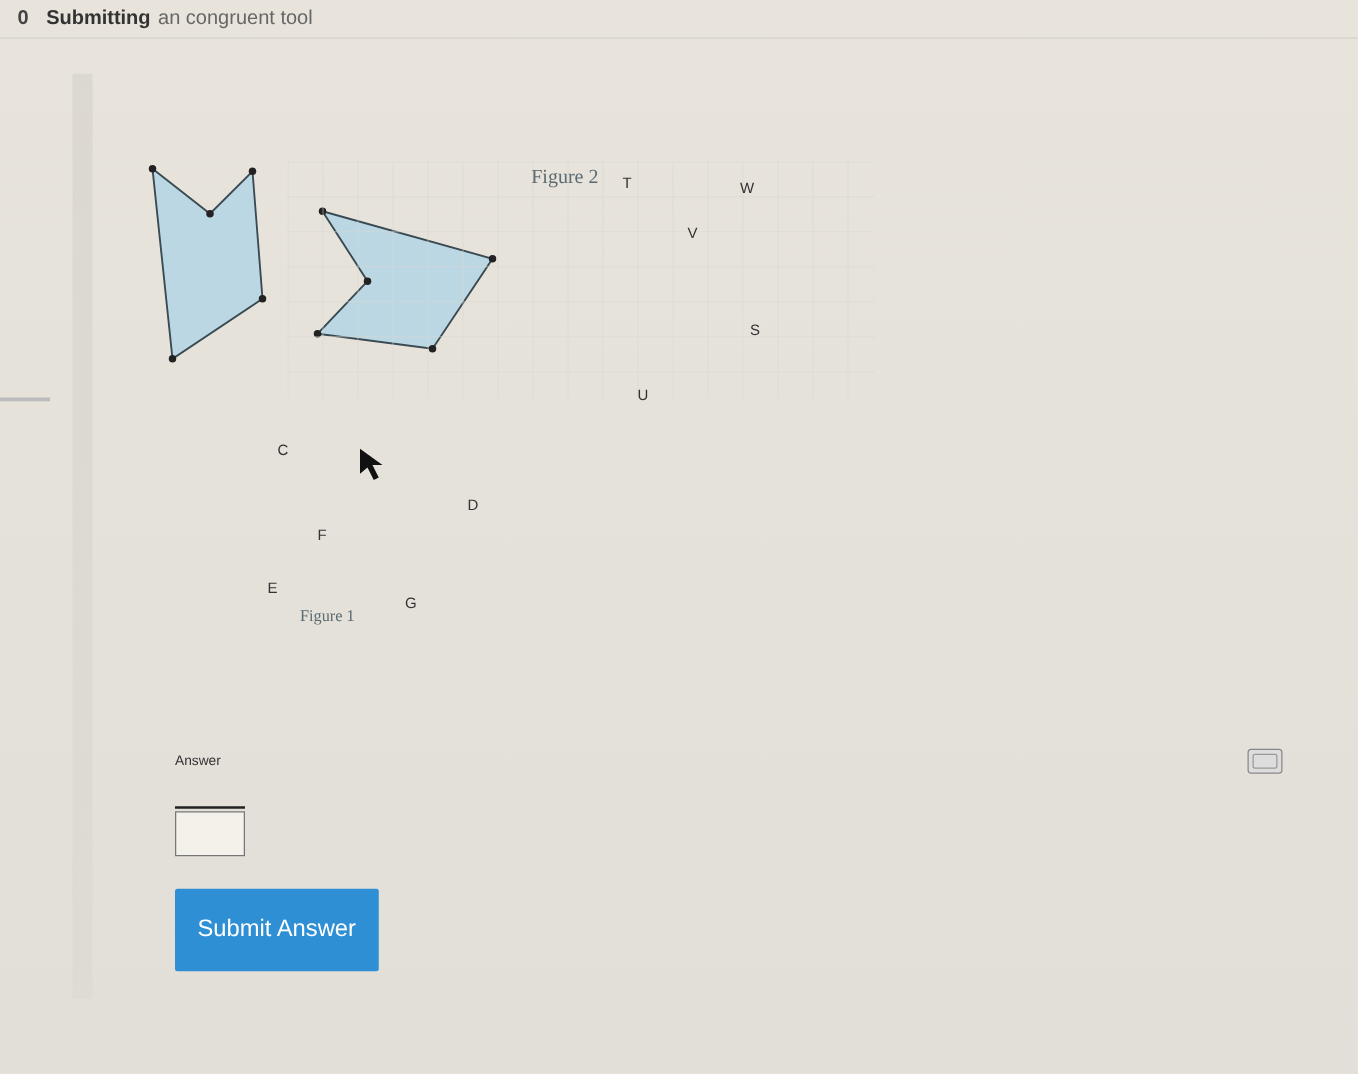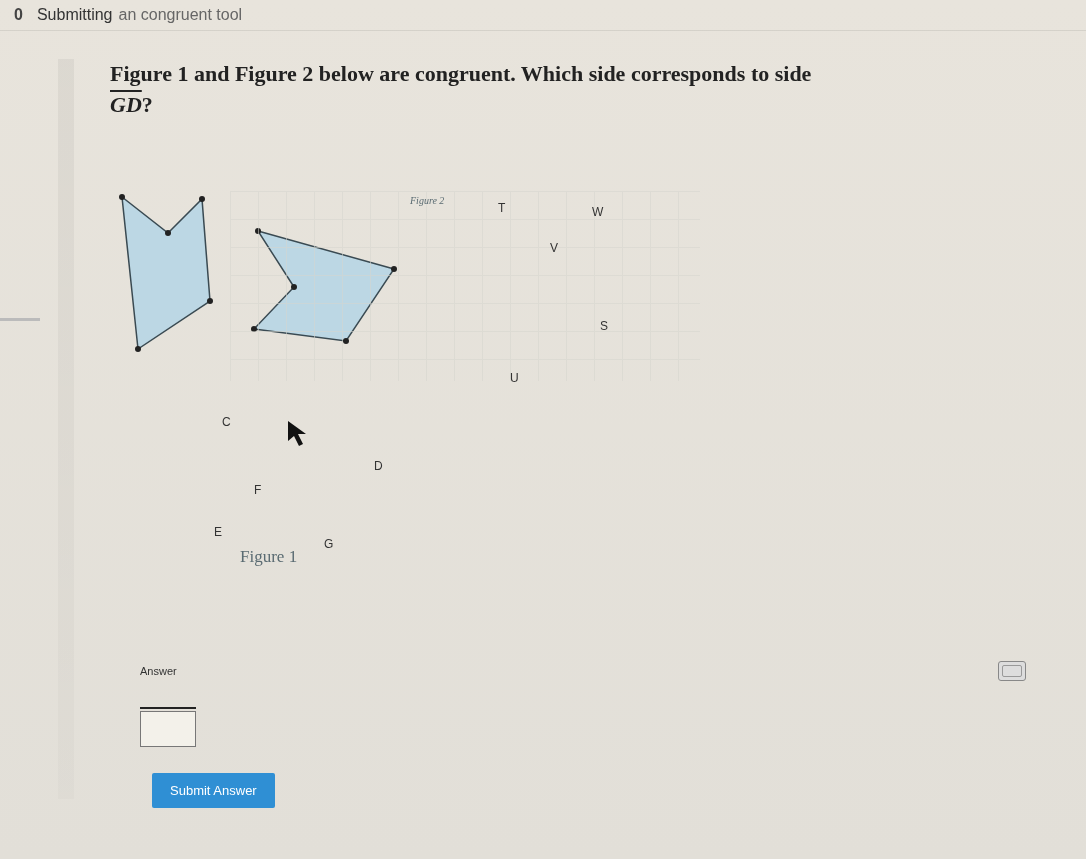--- a/index.html
+++ b/index.html
@@ -1,62 +1,58 @@
 <!DOCTYPE html>
 <html><head>
 <meta charset="utf-8">
 <style>
   * { box-sizing: border-box; margin: 0; padding: 0; }
   html, body { width: 1086px; height: 859px; overflow: hidden; font-family: Georgia, 'Times New Roman', serif; background: #e8e4dc; }
   .page { width: 100%; height: 100%; background: linear-gradient(180deg, #e8e4dc 0%, #e2dfd8 100%); position: relative; }
   .topbar { display: flex; align-items: center; padding: 6px 14px; font-family: Arial, sans-serif; font-size: 16px; color: #444; border-bottom: 1px solid rgba(0,0,0,0.08); }
   .topbar .zero { margin-right: 14px; font-weight: bold; }
-  .topbar .submitting { font-weight: normal; color: #333; margin-right: 6px; text-align: center; }
+  .topbar .submitting { font-weight: bold; color: #333; margin-right: 6px; text-align: center; }
   .topbar .tool { color: #666; }
   .main { position: relative; padding: 28px 0 0 110px; }
   .left-strip { position: absolute; left: 58px; top: 28px; width: 16px; height: 740px; background: linear-gradient(180deg, rgba(0,0,0,0.05), rgba(0,0,0,0.02)); }
   .left-strip2 { position: absolute; left: 0px; top: 270px; width: 40px; height: 20px; border-bottom: 3px solid #bbb; }
   .question { font-size: 22px; color: #222; line-height: 1.4; max-width: 830px; }
   .question .bold { font-weight: bold; }
   .overline { text-decoration: overline; font-style: italic; }
   .figure-wrap { position: relative; margin-top: 70px; width: 620px; height: 380px; }
   .grid { position: absolute; left: 120px; top: 0; width: 470px; height: 190px; background-image: linear-gradient(#d6d6cf 1px, transparent 1px), linear-gradient(90deg, #d6d6cf 1px, transparent 1px); background-size: 28px 28px; opacity: 0.55; }
-  .fig2-label { position: absolute; left: 300px; top: 4px; font-family: Georgia, serif; font-size: 10px; color: #5a6b72; font-style: italic; }
-  .fig1-label { position: absolute; left: 130px; top: 356px; font-family: Georgia, serif; font-size: 17px; color: #5a6b72; }
+  .fig2-label { position: absolute; left: 315px; top: 4px; font-family: Georgia, serif; font-size: 16px; color: #5a6b72; }
+  .fig1-label { position: absolute; left: 130px; top: 356px; font-family: Georgia, serif; font-size: 13px; color: #5a6b72; }
   .ptlabel { position: absolute; font-family: Arial, sans-serif; font-size: 12px; color: #333; }
   .cursor { position: absolute; }
   .answer-section { margin-top: 90px; padding-left: 30px; }
   .answer-label { font-family: Arial, sans-serif; font-size: 11px; color: #333; }
   .kb-icon { float: right; margin-right: 60px; width: 28px; height: 20px; border: 1px solid #888; border-radius: 3px; background: #ddd; position: relative; }
   .kb-icon::after { content: ""; position: absolute; left: 3px; top: 3px; right: 3px; bottom: 3px; border: 1px solid #999; border-radius: 2px; }
   .answer-input-wrap { margin-top: 28px; display: flex; align-items: center; }
   .over-input { display: inline-block; border-top: 2px solid #222; padding-top: 2px; }
   .answer-input { width: 56px; height: 36px; border: 1px solid #777; background: #f3f1ea; font-size: 14px; padding: 4px; font-family: Arial, sans-serif; }
-  .submit-btn { margin-top: 26px; background: #2f8fd4; color: #fff; font-family: Arial, sans-serif; font-size: 13px; border: none; padding: 10px 18px; border-radius: 2px; cursor: pointer; margin-left: 12px; }
+  .submit-btn { margin-top: 26px; background: #2f8fd4; color: #fff; font-family: Arial, sans-serif; font-size: 19px; border: none; padding: 22px 18px; border-radius: 2px; cursor: pointer; }
   .clearfix::after { content: ""; display: table; clear: both; }
 </style>
 </head>
 <body>
 
 <div class="page">
 
   <div class="topbar">
     <span class="zero">0</span>
     <span class="submitting">Submitting</span>
     <span class="tool">an congruent tool</span>
   </div>
 
   <div class="main">
     <div class="left-strip"></div>
     <div class="left-strip2"></div>
 
-    <div class="question">
-      <span class="bold">Figure 1 and Figure 2 below are congruent. Which side corresponds to side </span><br>
-      <span class="bold overline">GD</span><span class="bold">?</span>
-    </div>
 
     <div class="figure-wrap">
       <div class="grid"></div>
       <div class="fig2-label">Figure 2</div>
 
       
       <svg class="shape" style="left:380px; top:20px;" width="130" height="170">
         <polygon points="12,6 58,42 92,8 100,110 28,158" fill="#bcd7e4" stroke="#3a4a52" stroke-width="1.5"></polygon>
         <circle cx="12" cy="6" r="3" fill="#222"></circle>
         <circle cx="58" cy="42" r="3" fill="#222"></circle>

